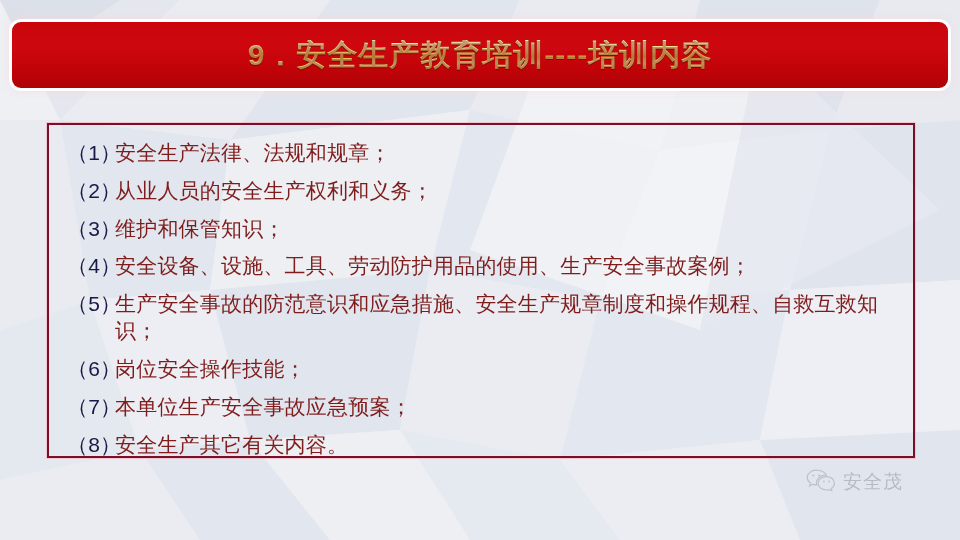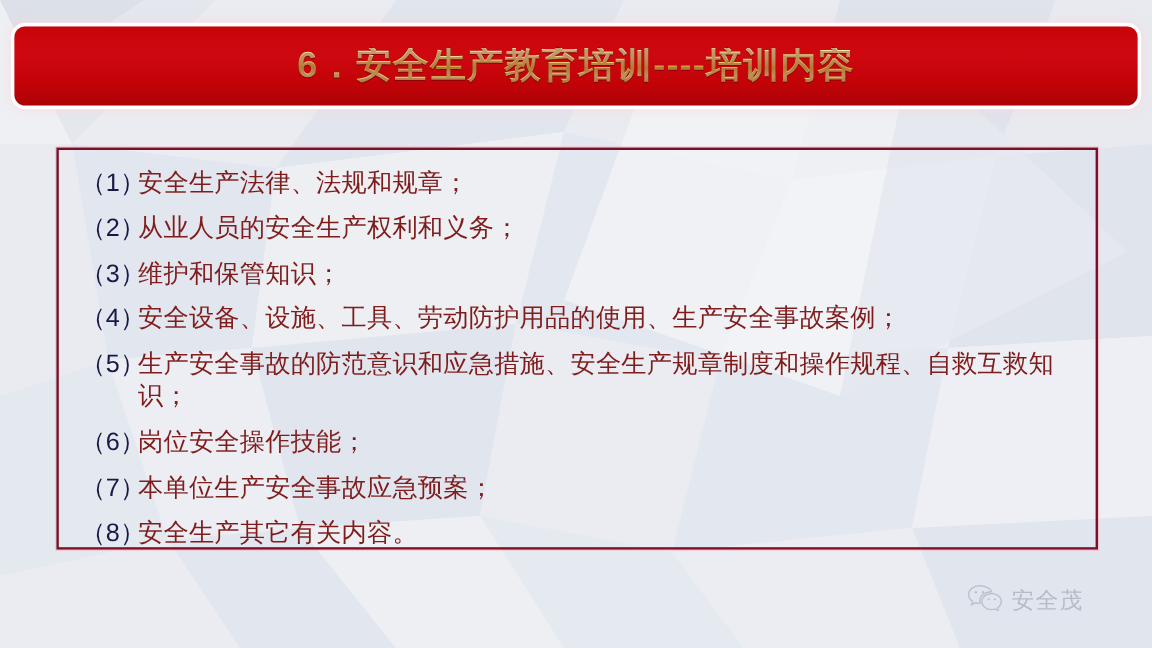--- a/index.html
+++ b/index.html
@@ -95,21 +95,21 @@
   }
   ul#content-list li .body {
     flex: 1 1 auto;
     color: #7f1d1d;
   }
 
   
   #watermark {
     position: absolute;
     left: 806px;
-    top: 487px;
+    top: 469px;
     display: flex;
     align-items: center;
     gap: 7px;
     opacity: 0.42;
   }
   #watermark .wm-text {
     font-size: 19px;
     color: #7d8292;
     letter-spacing: 1px;
     font-weight: 500;
@@ -145,21 +145,21 @@
     <polygon points="250,440 400,430 470,540 330,540" fill="#edeff3"></polygon>
     <polygon points="400,430 560,460 620,540 470,540" fill="#e5e9f0"></polygon>
     <polygon points="560,460 760,440 800,540 620,540" fill="#ebedf2"></polygon>
     <polygon points="760,440 960,430 960,540 800,540" fill="#e1e5ed"></polygon>
     <polygon points="540,60 760,40 700,330 470,250" fill="#f3f4f7" opacity="0.75"></polygon>
     <polygon points="700,330 760,40 940,210" fill="#e6e9f0" opacity="0.8"></polygon>
     <polygon points="0,0 120,0 30,60" fill="#d9dde7" opacity="0.7"></polygon>
   </svg>
 
   <div id="title-banner">
-    <div id="title-text">6．安全生产教育培训----培训内容</div>
+    <div id="title-text">9．安全生产教育培训----培训内容</div>
   </div>
 
   <div id="content-box">
     <ul id="content-list">
 
       <li>
         <span class="marker">（1）</span>
         <span class="body">安全生产法律、法规和规章；</span>
       </li>
 

